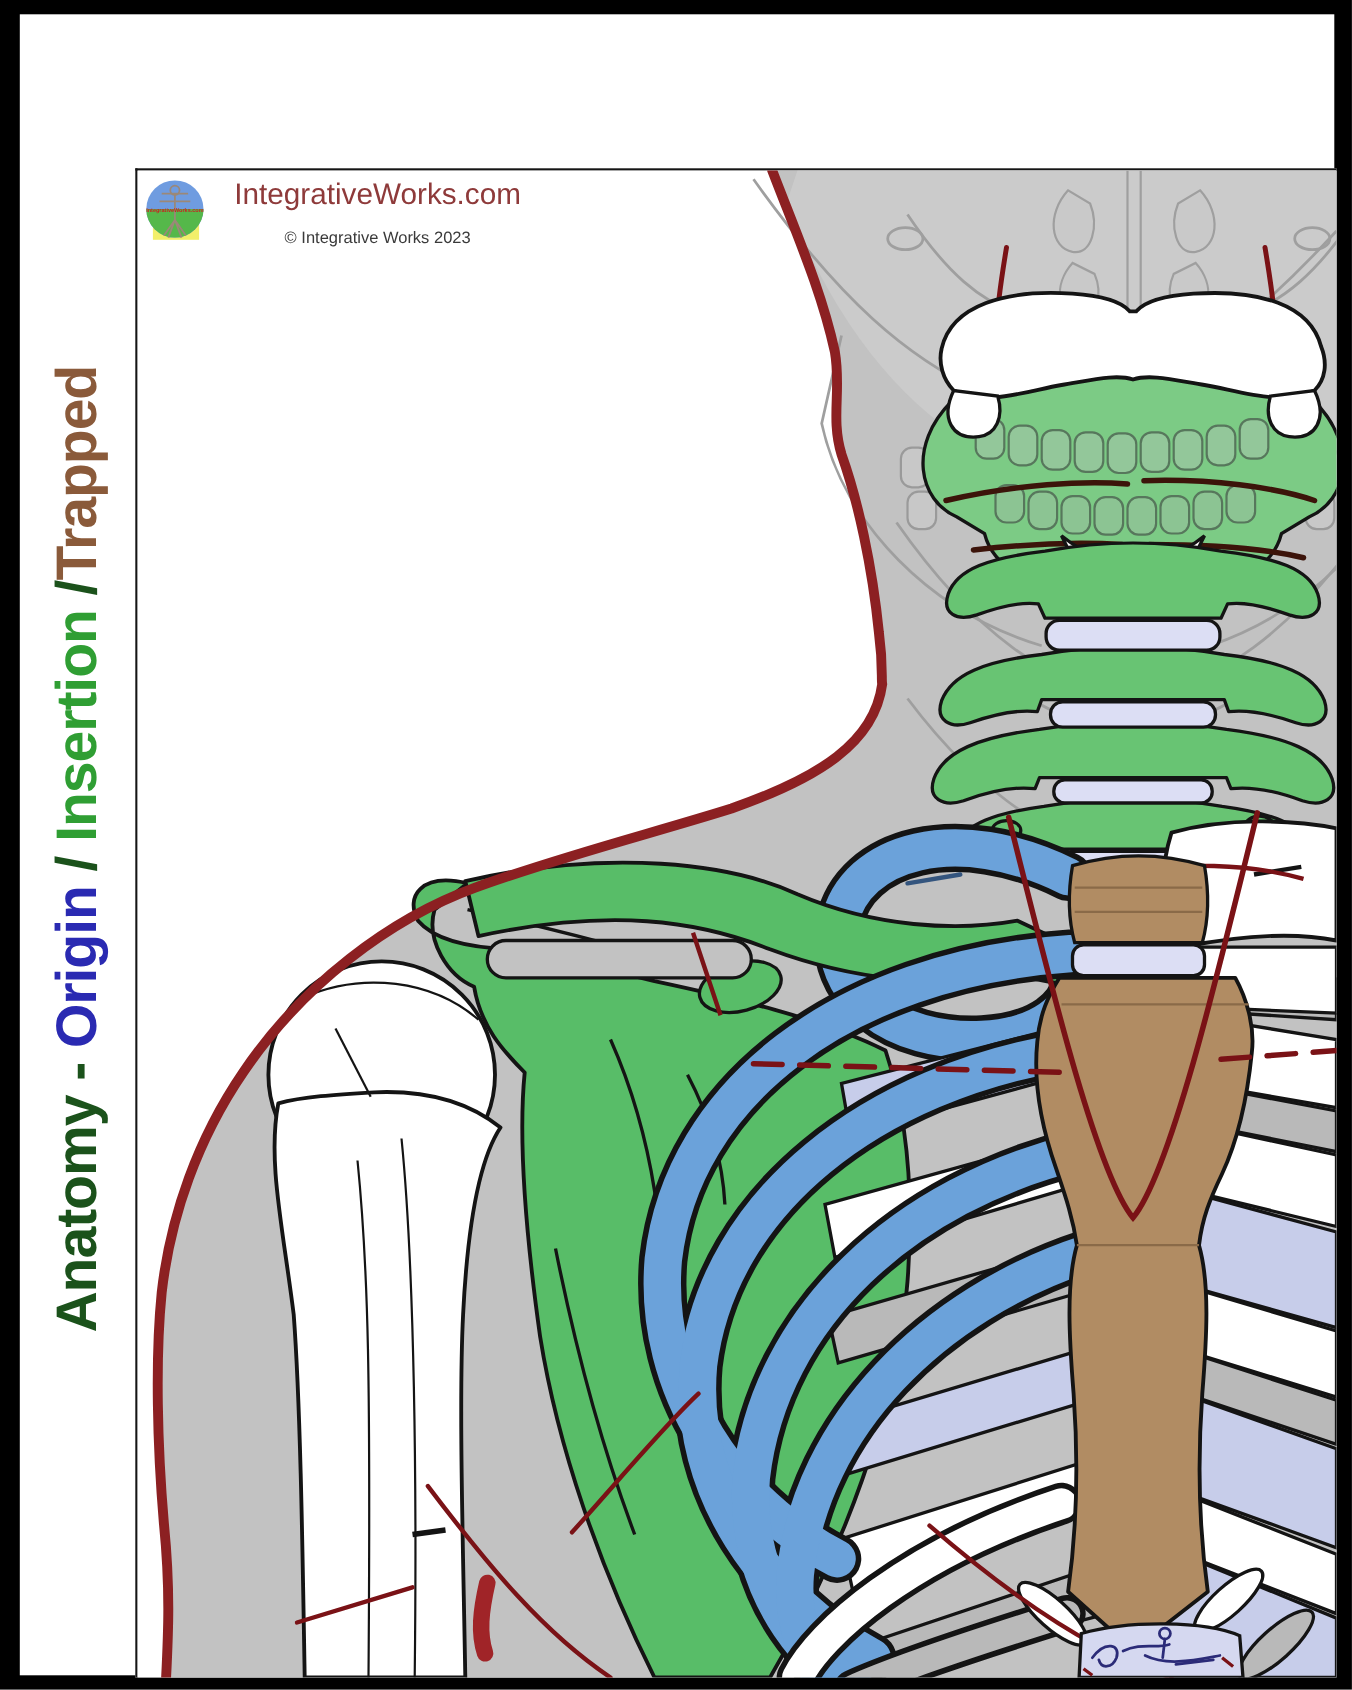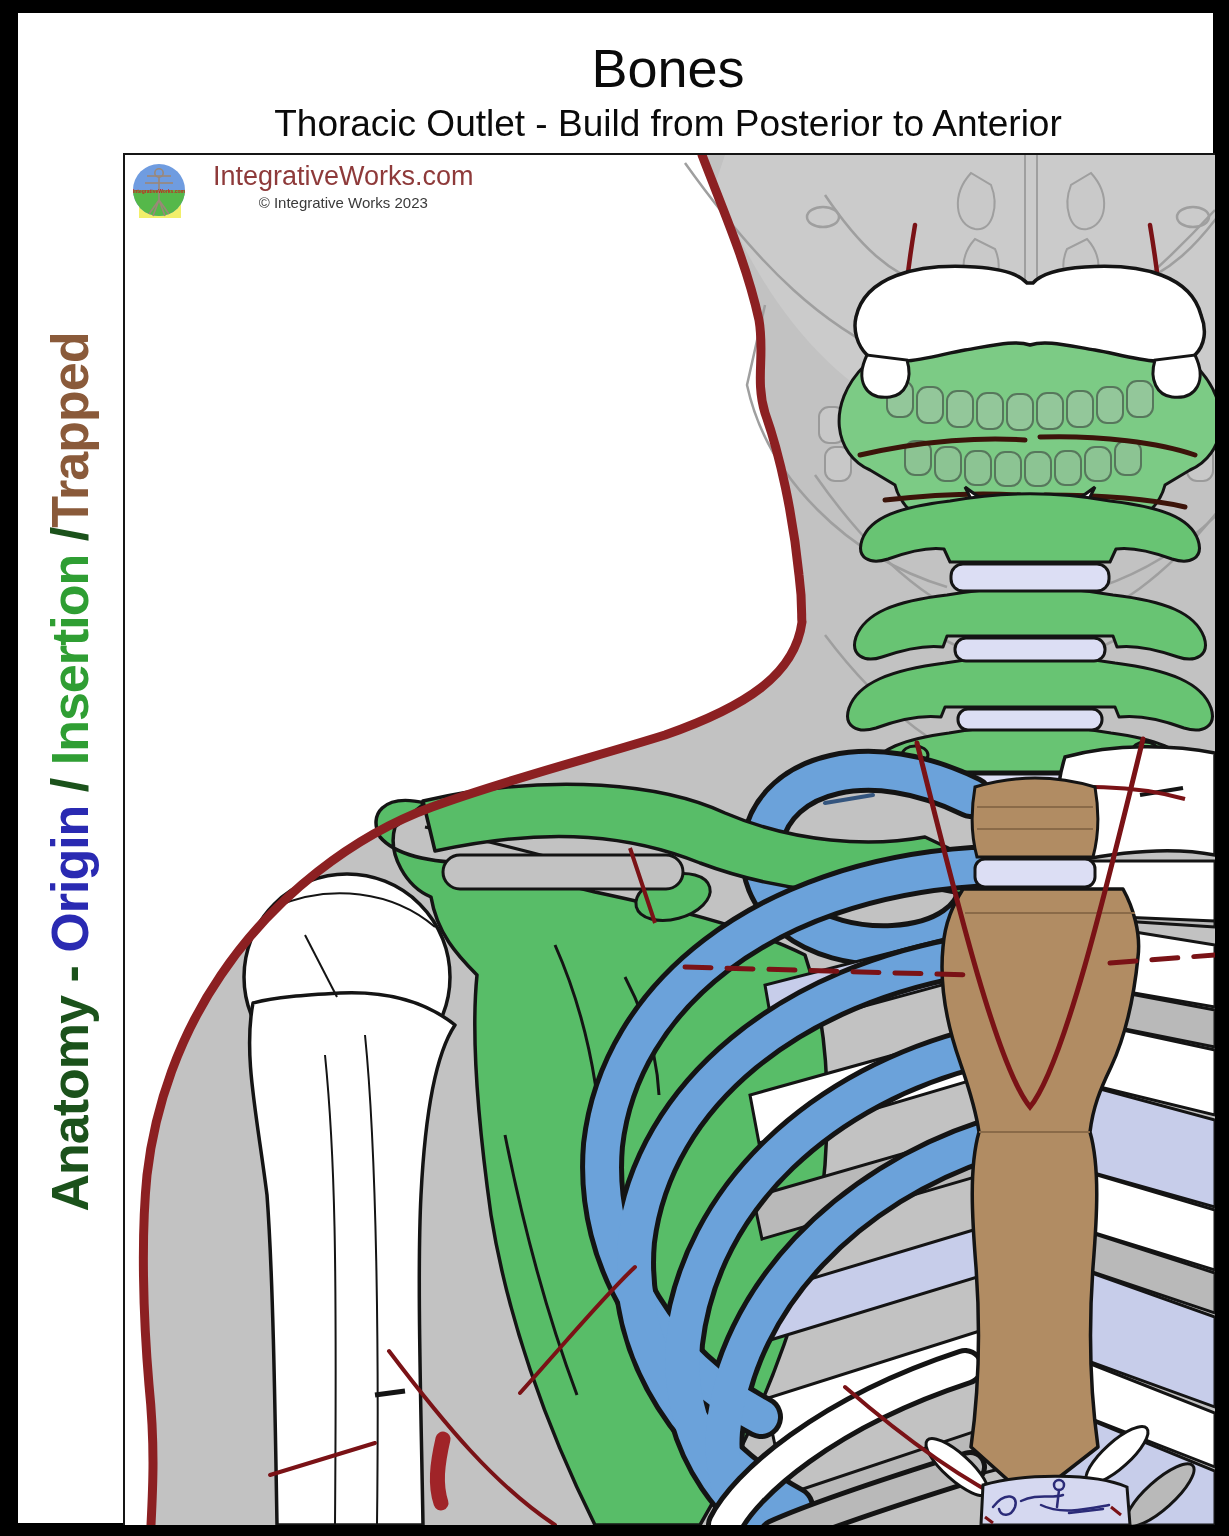--- a/index.html
+++ b/index.html
@@ -21,34 +21,32 @@
     border-left:2px solid #151515;border-top:2px solid #151515;box-sizing:content-box;
     background:#fff;
   }
   .panel svg{display:block;}
   .branding{
     position:absolute;left:113px;top:147px;display:flex;align-items:flex-start;z-index:5;gap:10px;
   }
   .branding .logo{width:56px;height:58px;margin-top:2px;}
   .branding .btext{margin-left:16px;display:flex;flex-direction:column;align-items:center;}
   .site{font-size:27px;color:#8e3a3a;line-height:32px;}
-  .copyright{font-size:15px;color:#3a3a3a;margin-top:2px;}
+  .copyright{font-size:15px;color:#3a3a3a;margin-top:16px;}
   .vlabel{
     position:absolute;left:-498px;top:714px;width:1100px;height:90px;line-height:90px;
     text-align:center;transform:rotate(-90deg);
     font-size:52px;font-weight:bold;white-space:pre;letter-spacing:-1px;
   }
 </style>
 </head>
 <body>
 
 <div id="page">
 
-  <div class="title">Bones</div>
-  <div class="subtitle">Thoracic Outlet - Build from Posterior to Anterior</div>
 
   <div class="vlabel"><span style="color: rgb(27, 82, 27);">Anatomy</span><span style="color: rgb(27, 82, 27);"> - </span><span style="color: rgb(42, 42, 178);">Origin</span><span style="color: rgb(27, 82, 27);"> / </span><span style="color: rgb(47, 158, 51);">Insertion</span><span style="color: rgb(27, 82, 27);"> /</span><span style="color: rgb(138, 90, 58);">Trapped</span></div>
 
   <div class="branding">
     <svg class="logo" viewBox="0 0 56 58">
       <rect x="8" y="30" width="42" height="26" fill="#f2ef6a"></rect>
       <circle cx="28" cy="28" r="26" fill="#6f9ce0"></circle>
       <path d="M2,28 a26,26 0 0 0 52,0 Z" fill="#55b84a"></path>
       <g stroke="#9b8878" stroke-width="1.6" fill="none">
         <circle cx="28" cy="11" r="4.2"></circle>

